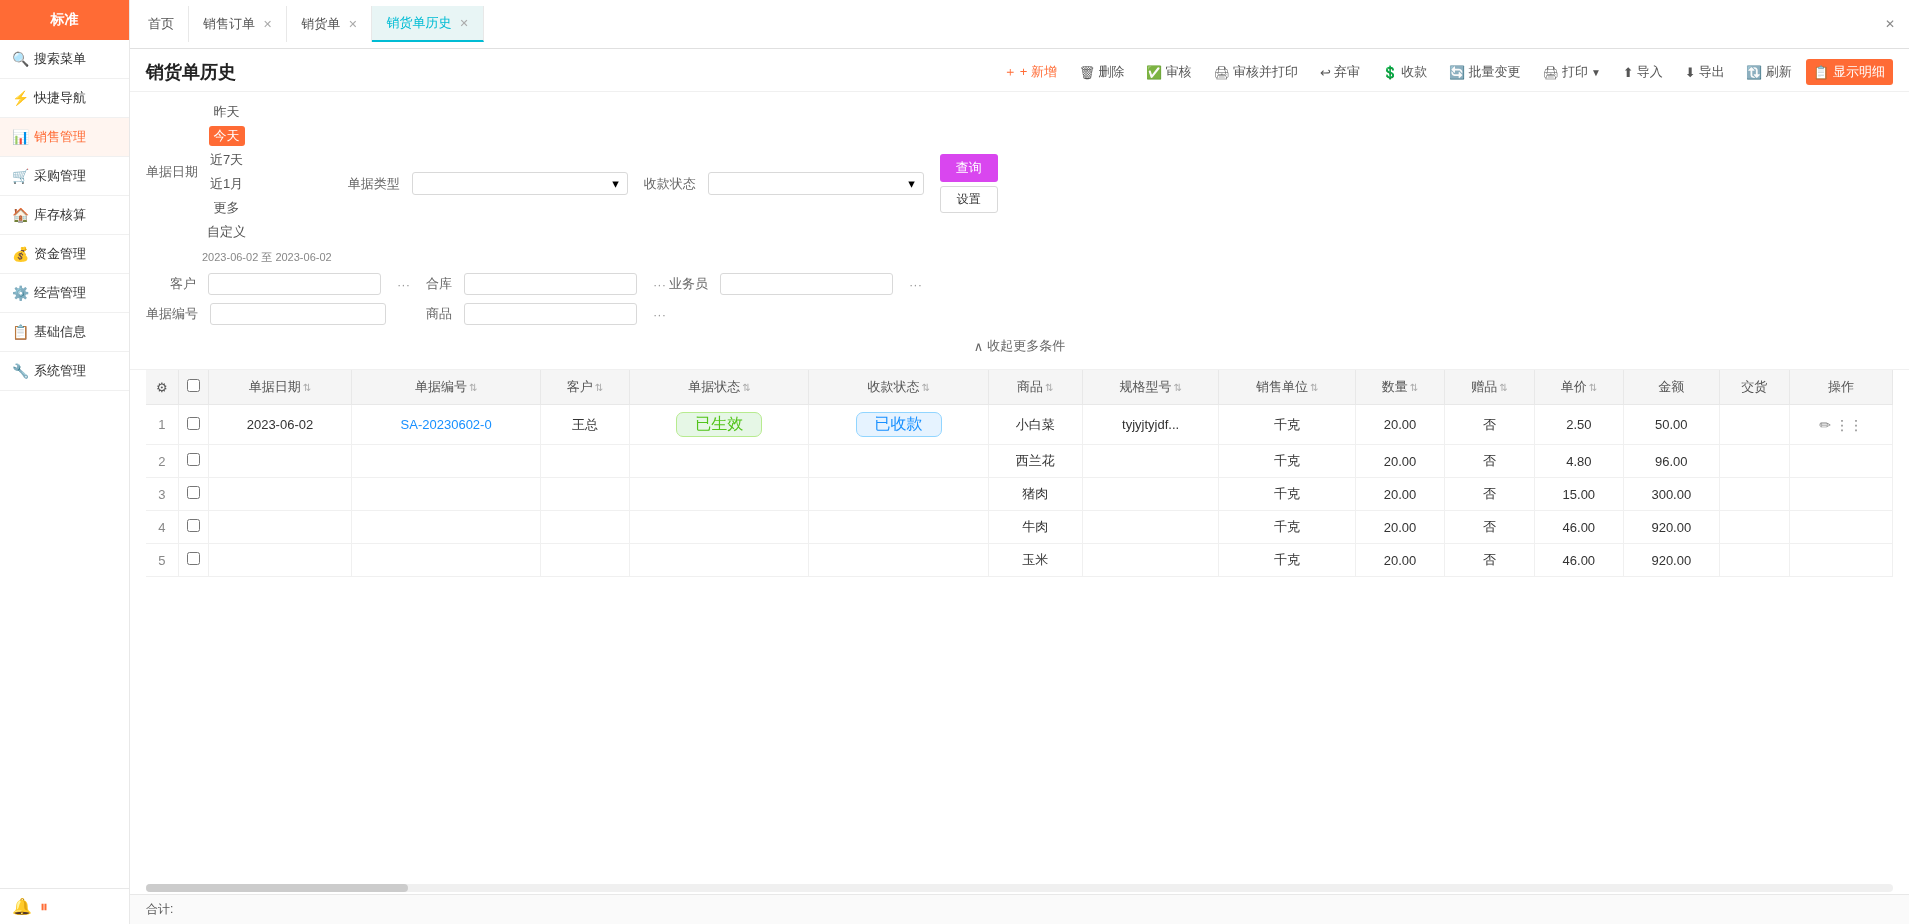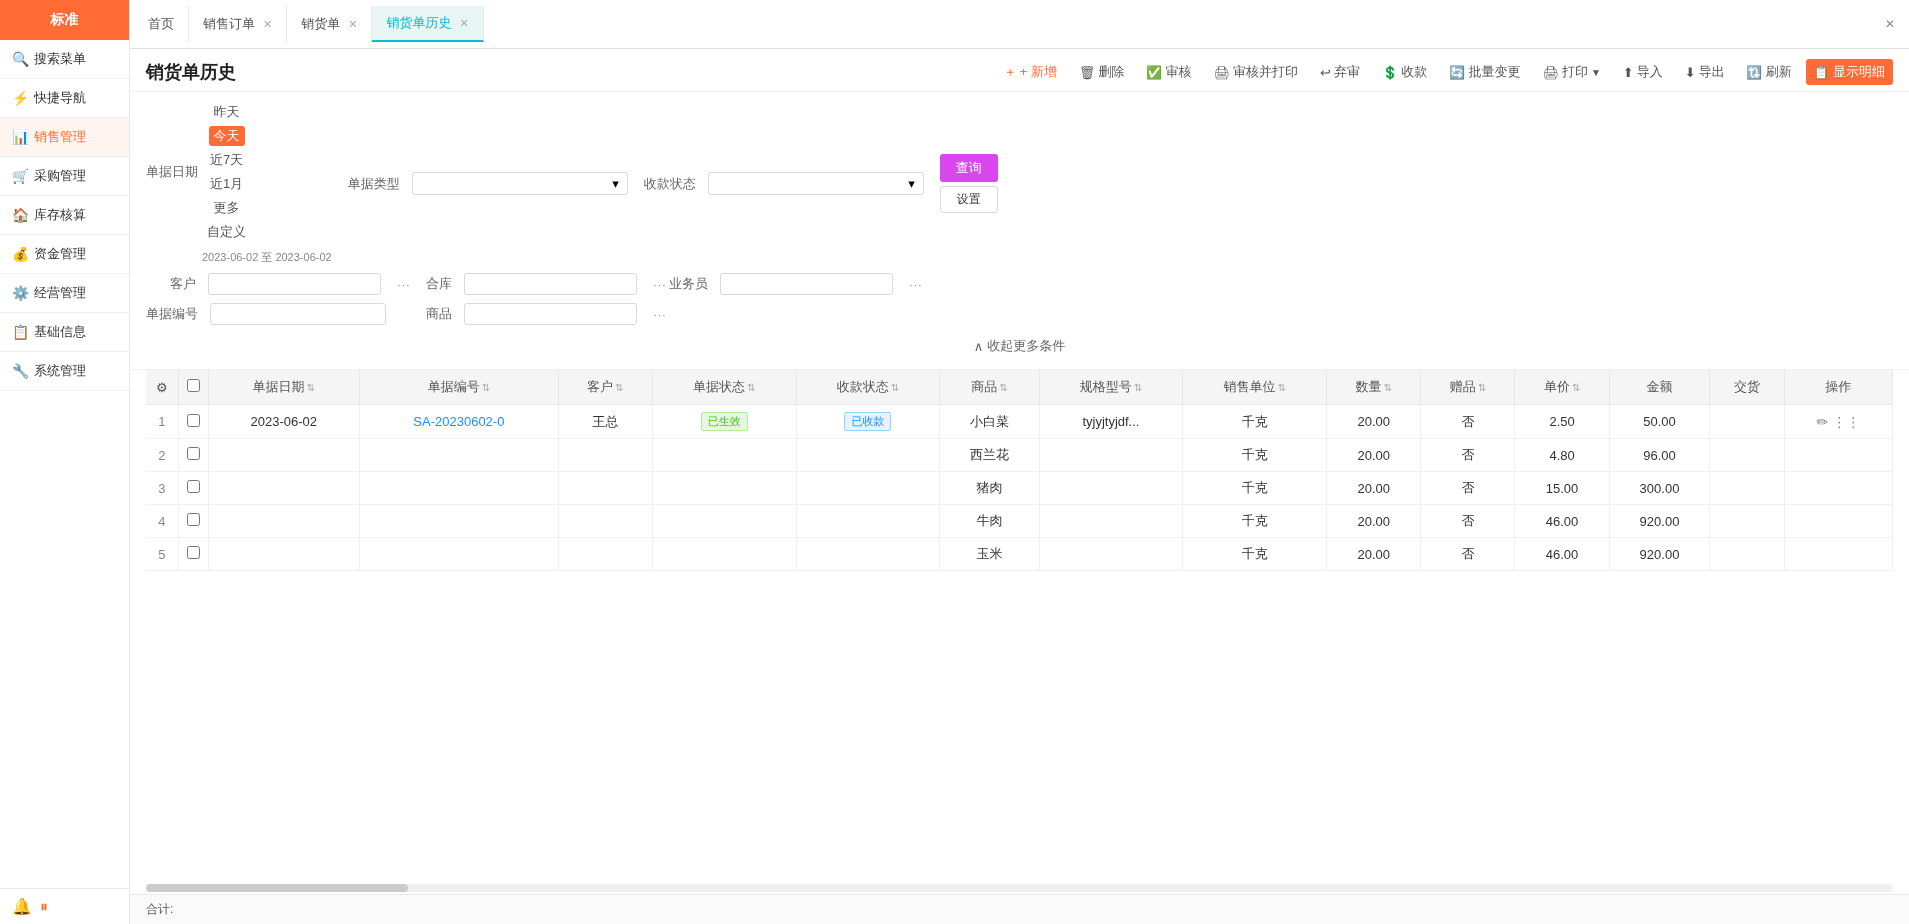--- a/index.html
+++ b/index.html
@@ -260,23 +260,23 @@
     tbody tr { border-bottom: 1px solid #f0f0f0; }
     tbody td {
       padding: 7px 6px;
       text-align: center;
       color: #333;
       border-right: 1px solid #f0f0f0;
       white-space: nowrap;
     }
     .status-badge {
       display: inline-block;
-      padding: 1px 6px;
-      border-radius: 2px;
-      font-size: 11px;
+      padding: 1px 18px;
+      border-radius: 7px;
+      font-size: 16px;
     }
     .status-valid { background: #e6f7e6; color: #52c41a; border: 1px solid #b7eb8f; }
     .status-collected { background: #e6f3ff; color: #1890ff; border: 1px solid #91d5ff; }
     .link-text { color: #1890ff; cursor: pointer; text-decoration: none; }
     .action-icons { display: flex; gap: 4px; justify-content: center; }
     .action-icon { cursor: pointer; color: #888; font-size: 14px; }
 
     
     .table-footer {
       border-top: 1px solid #e8e8e8;

